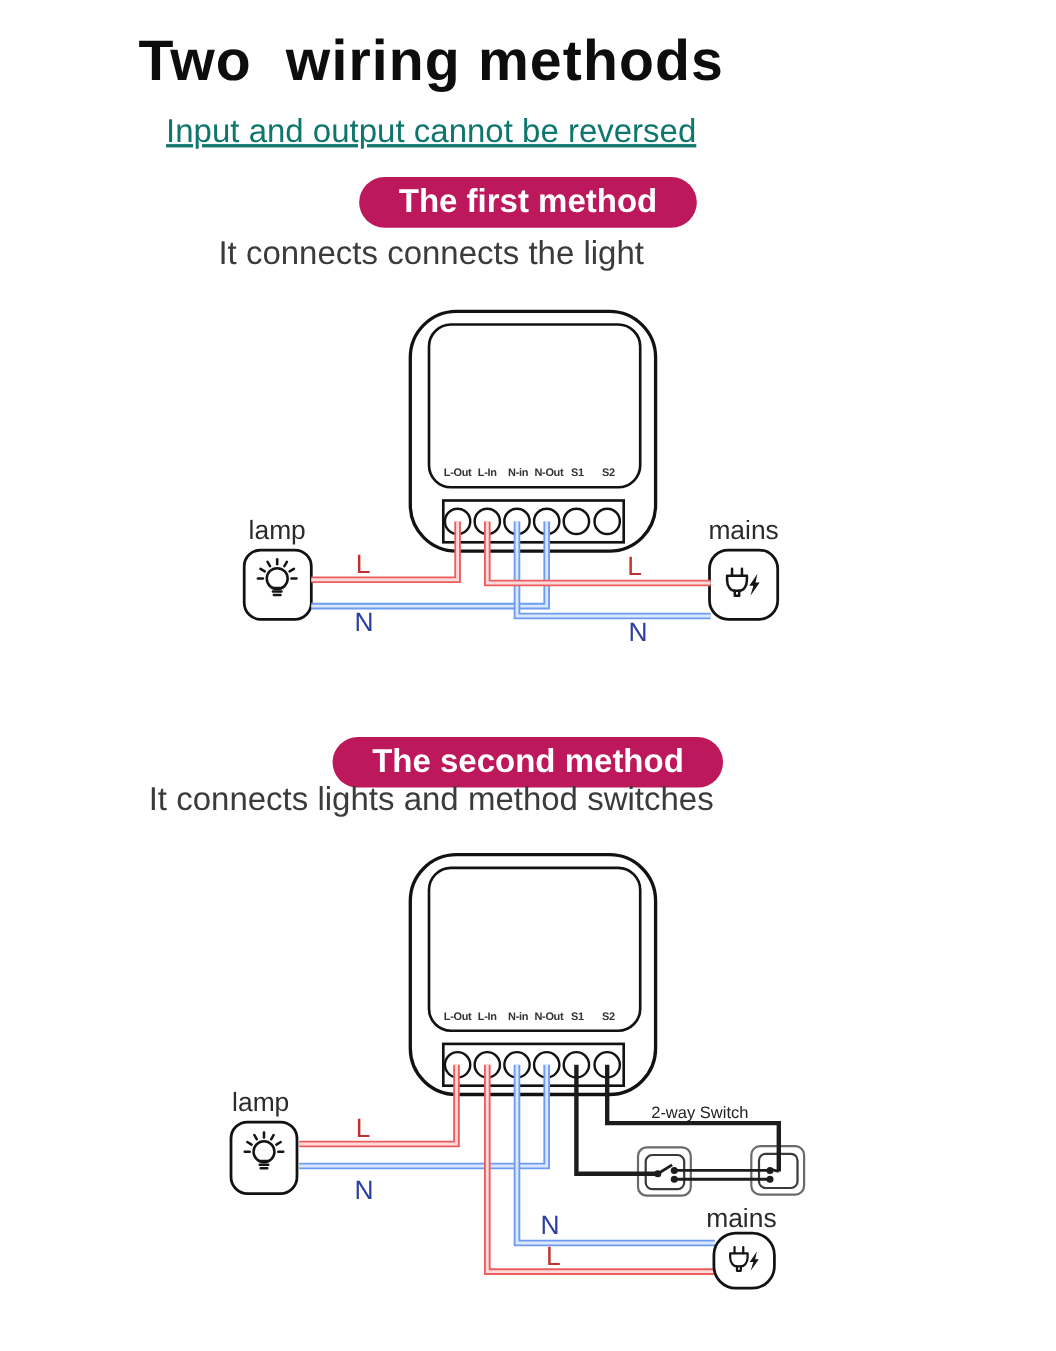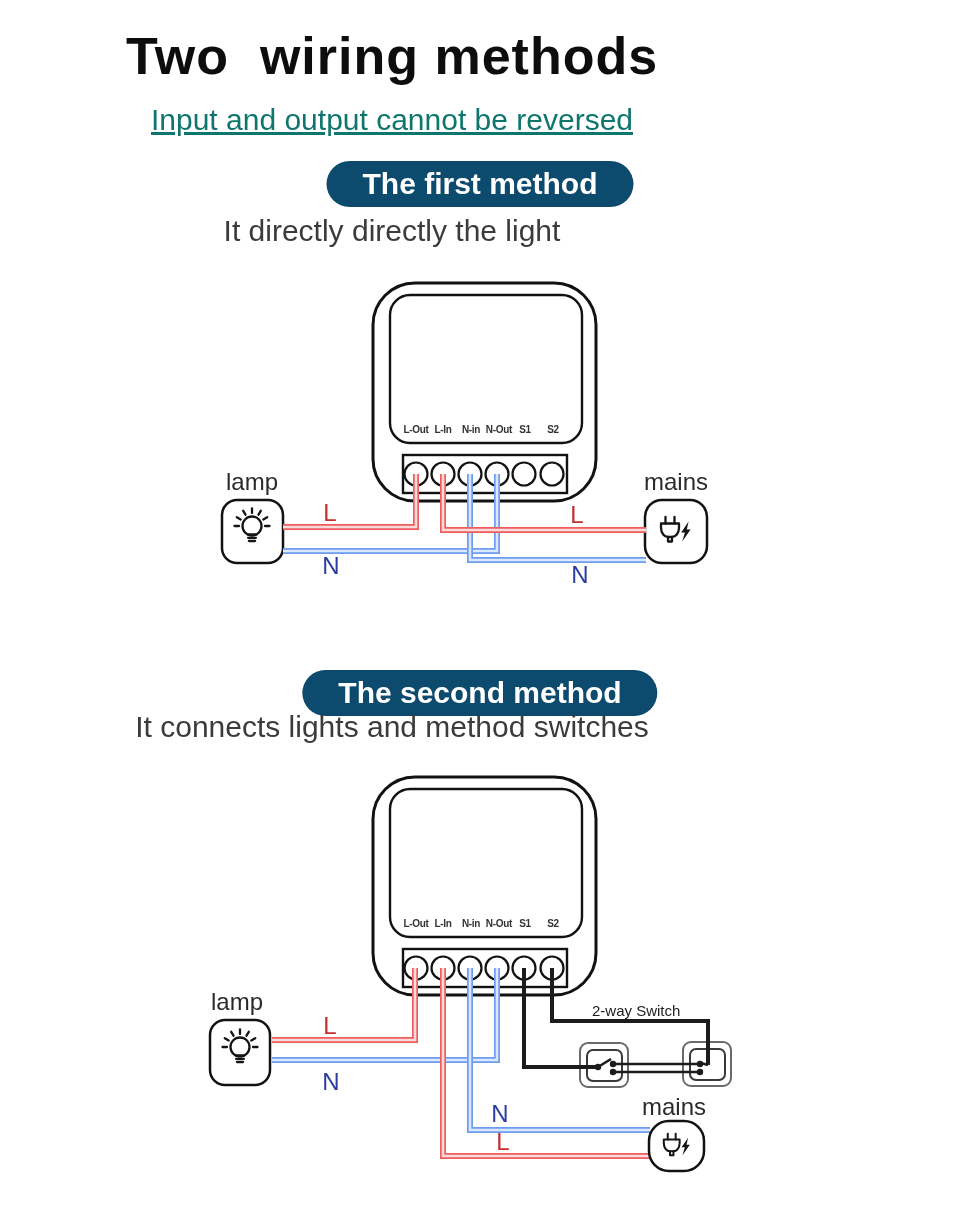--- a/index.html
+++ b/index.html
@@ -2,21 +2,21 @@
 <html><head>
 <meta charset="utf-8">
 <style>
   html,body{margin:0;padding:0;background:#ffffff;}
   body{width:960px;height:1228px;position:relative;overflow:hidden;
        font-family:"Liberation Sans", sans-serif;color:#222;}
   .abs{position:absolute;}
   .centered{left:0;width:784px;text-align:center;}
   .title{top:26px;font-size:52px;font-weight:bold;letter-spacing:1px;color:#0d0d0d;white-space:pre;}
   .subtitle{top:103px;font-size:30px;color:#0f766e;text-decoration:underline;}
-  .pill{background:#0c4a6e;color:#ffffff;font-size:30px;font-weight:bold;
+  .pill{background:#be185d;color:#ffffff;font-size:30px;font-weight:bold;
         padding:6px 36px;border-radius:26px;left:50%;transform:translateX(-50%);
         white-space:nowrap;}
   .pill1{top:161px;}
   .pill2{top:670px;}
   .method-sub{font-size:30px;color:#3b3b3b;}
   .sub1{top:214px;}
   .sub2{top:710px;}
   svg{position:absolute;left:0;}
   svg text{font-family:"Liberation Sans", sans-serif;}
   .term-label{font-size:10px;font-weight:bold;fill:#333;text-anchor:middle;letter-spacing:-0.3px;}
@@ -33,21 +33,21 @@
   .thin-black{fill:none;stroke:#1c1c1c;stroke-width:2.6;}
   .glyph{fill:none;stroke:#151515;stroke-width:2.3;stroke-linecap:round;stroke-linejoin:round;}
 </style>
 </head>
 <body>
 
 <div class="abs centered title">Two  wiring methods</div>
 <div class="abs centered subtitle">Input and output cannot be reversed</div>
 
 <div class="abs pill pill1">The first method</div>
-<div class="abs centered method-sub sub1">It directly directly the light</div>
+<div class="abs centered method-sub sub1">It connects connects the light</div>
 
 <div class="abs pill pill2">The second method</div>
 <div class="abs centered method-sub sub2">It connects lights and method switches</div>
 
 <svg width="0" height="0">
   <defs>
 
     <g id="device">
       <rect class="outline" x="0" y="0" width="223" height="218" rx="42" stroke-width="3"></rect>
       <rect class="outline" x="17" y="12" width="192" height="148" rx="20" stroke-width="2.4"></rect>

